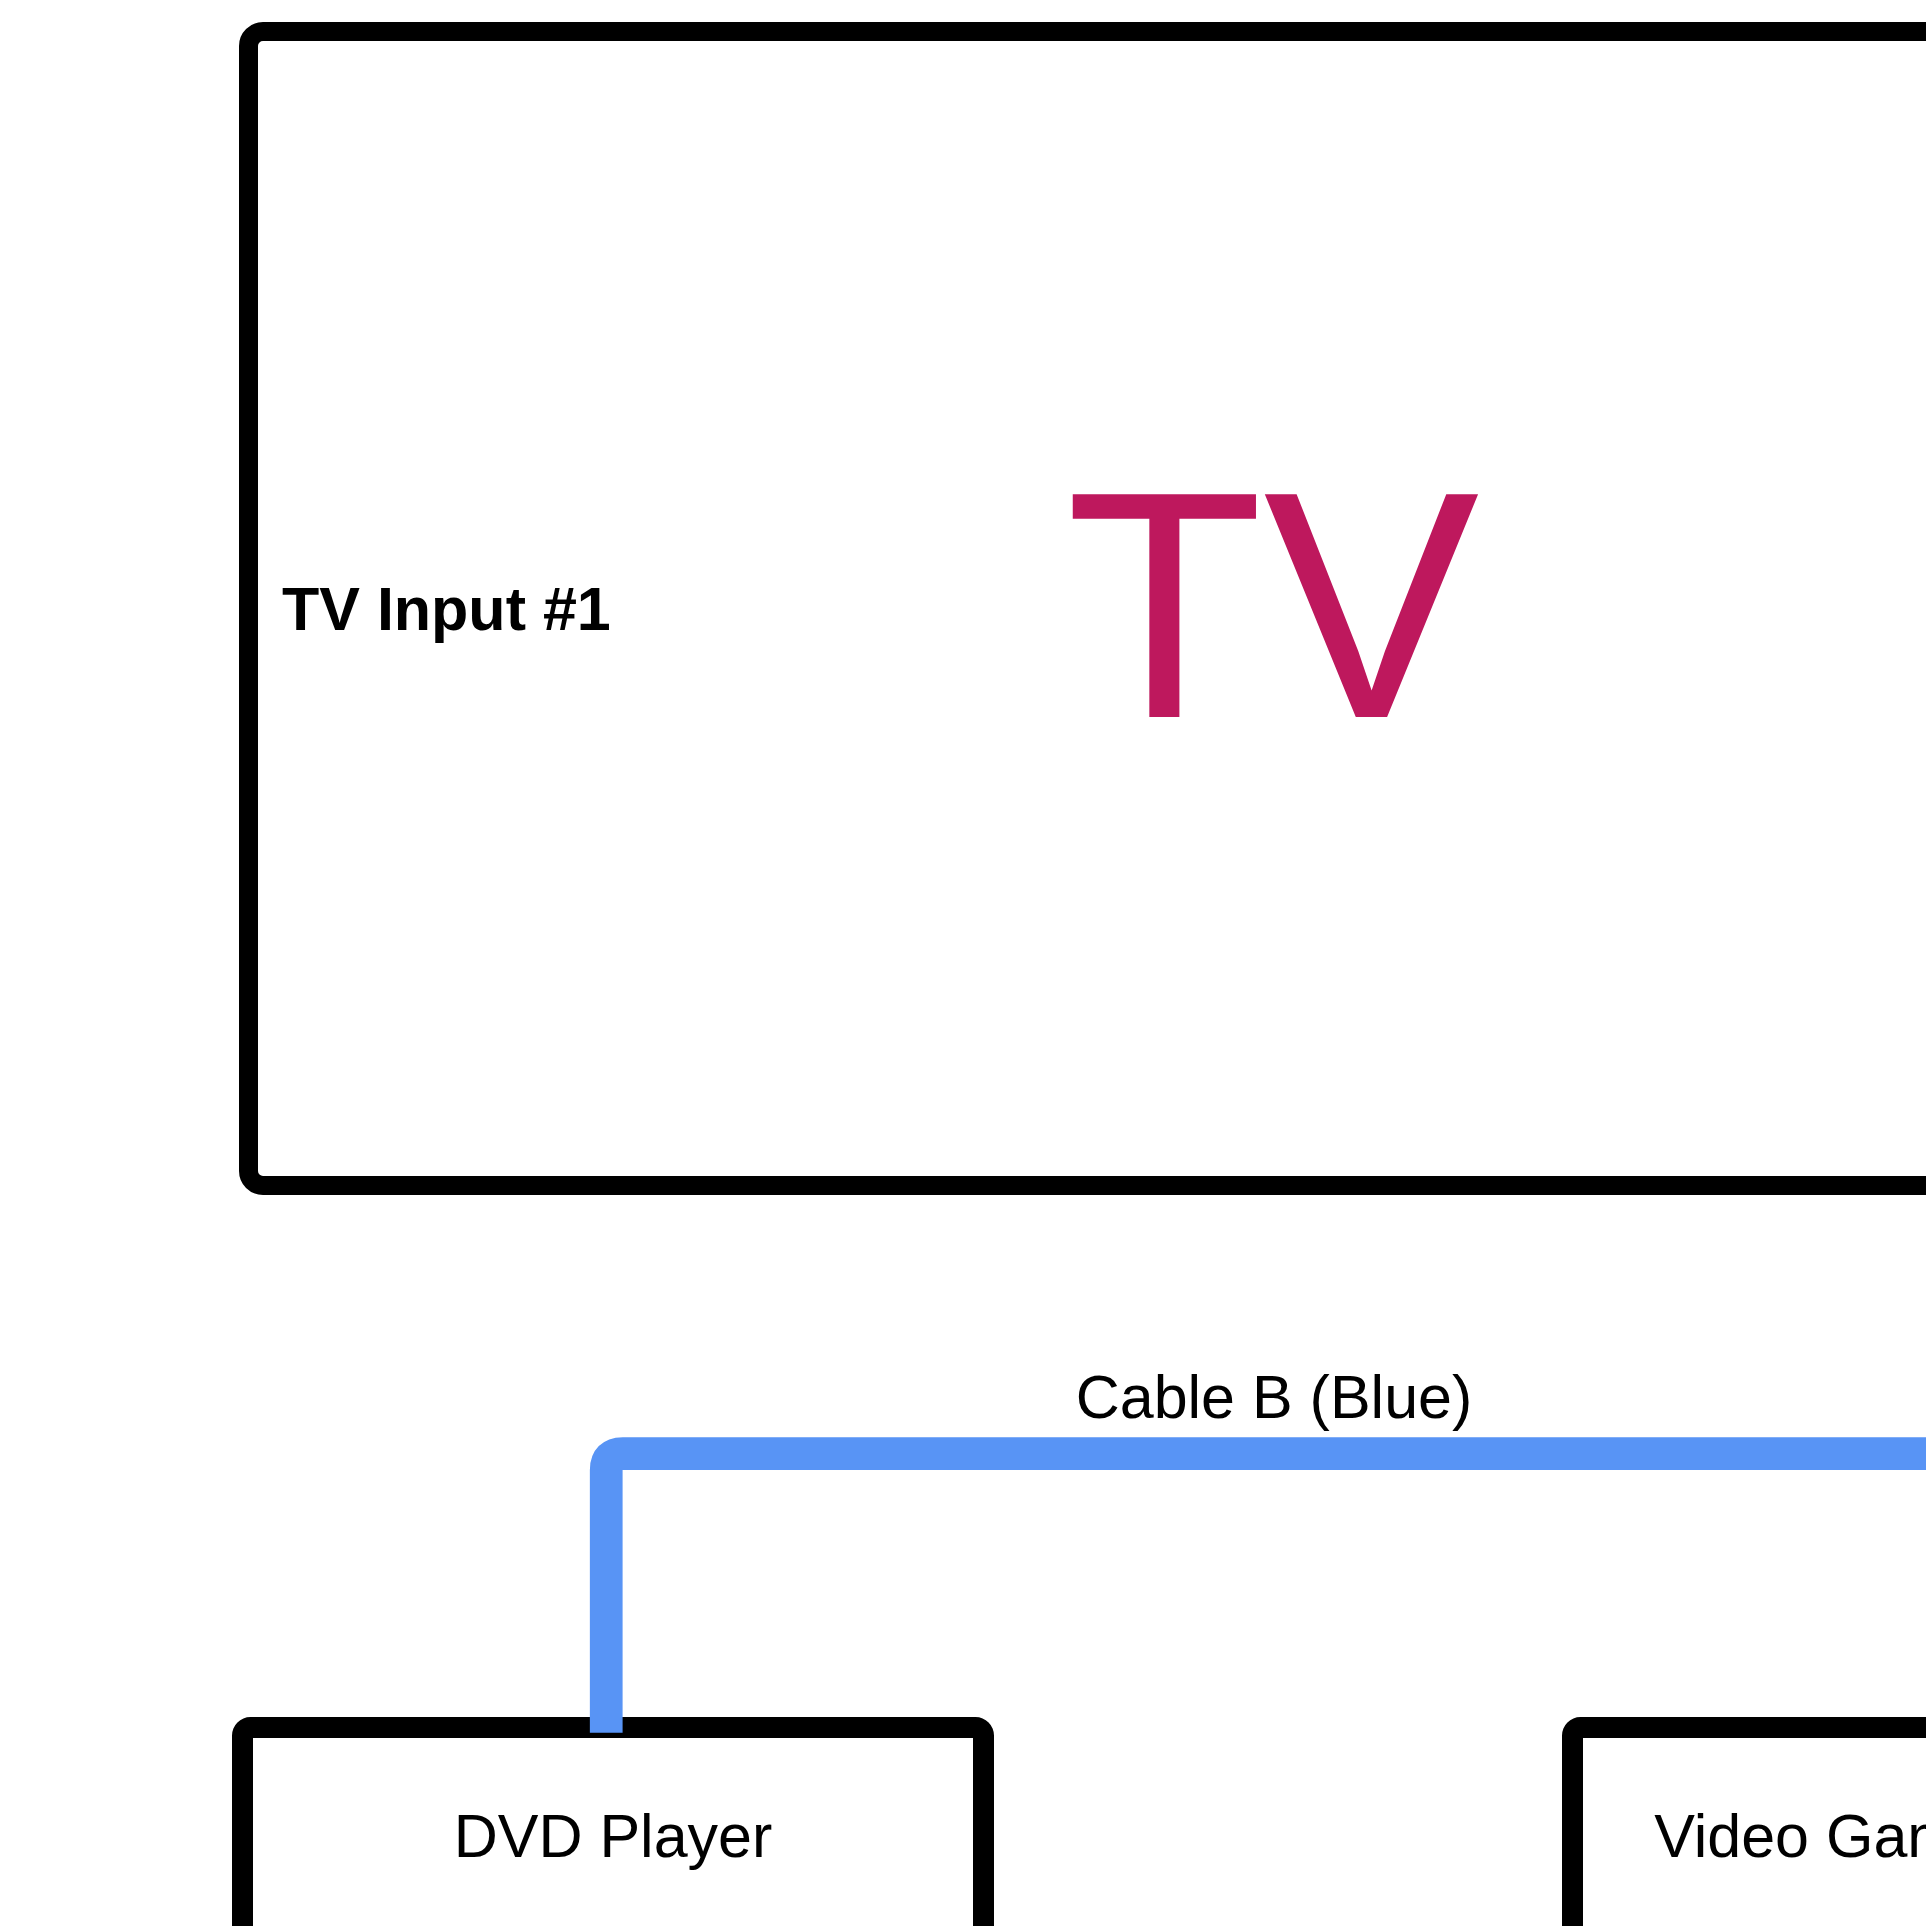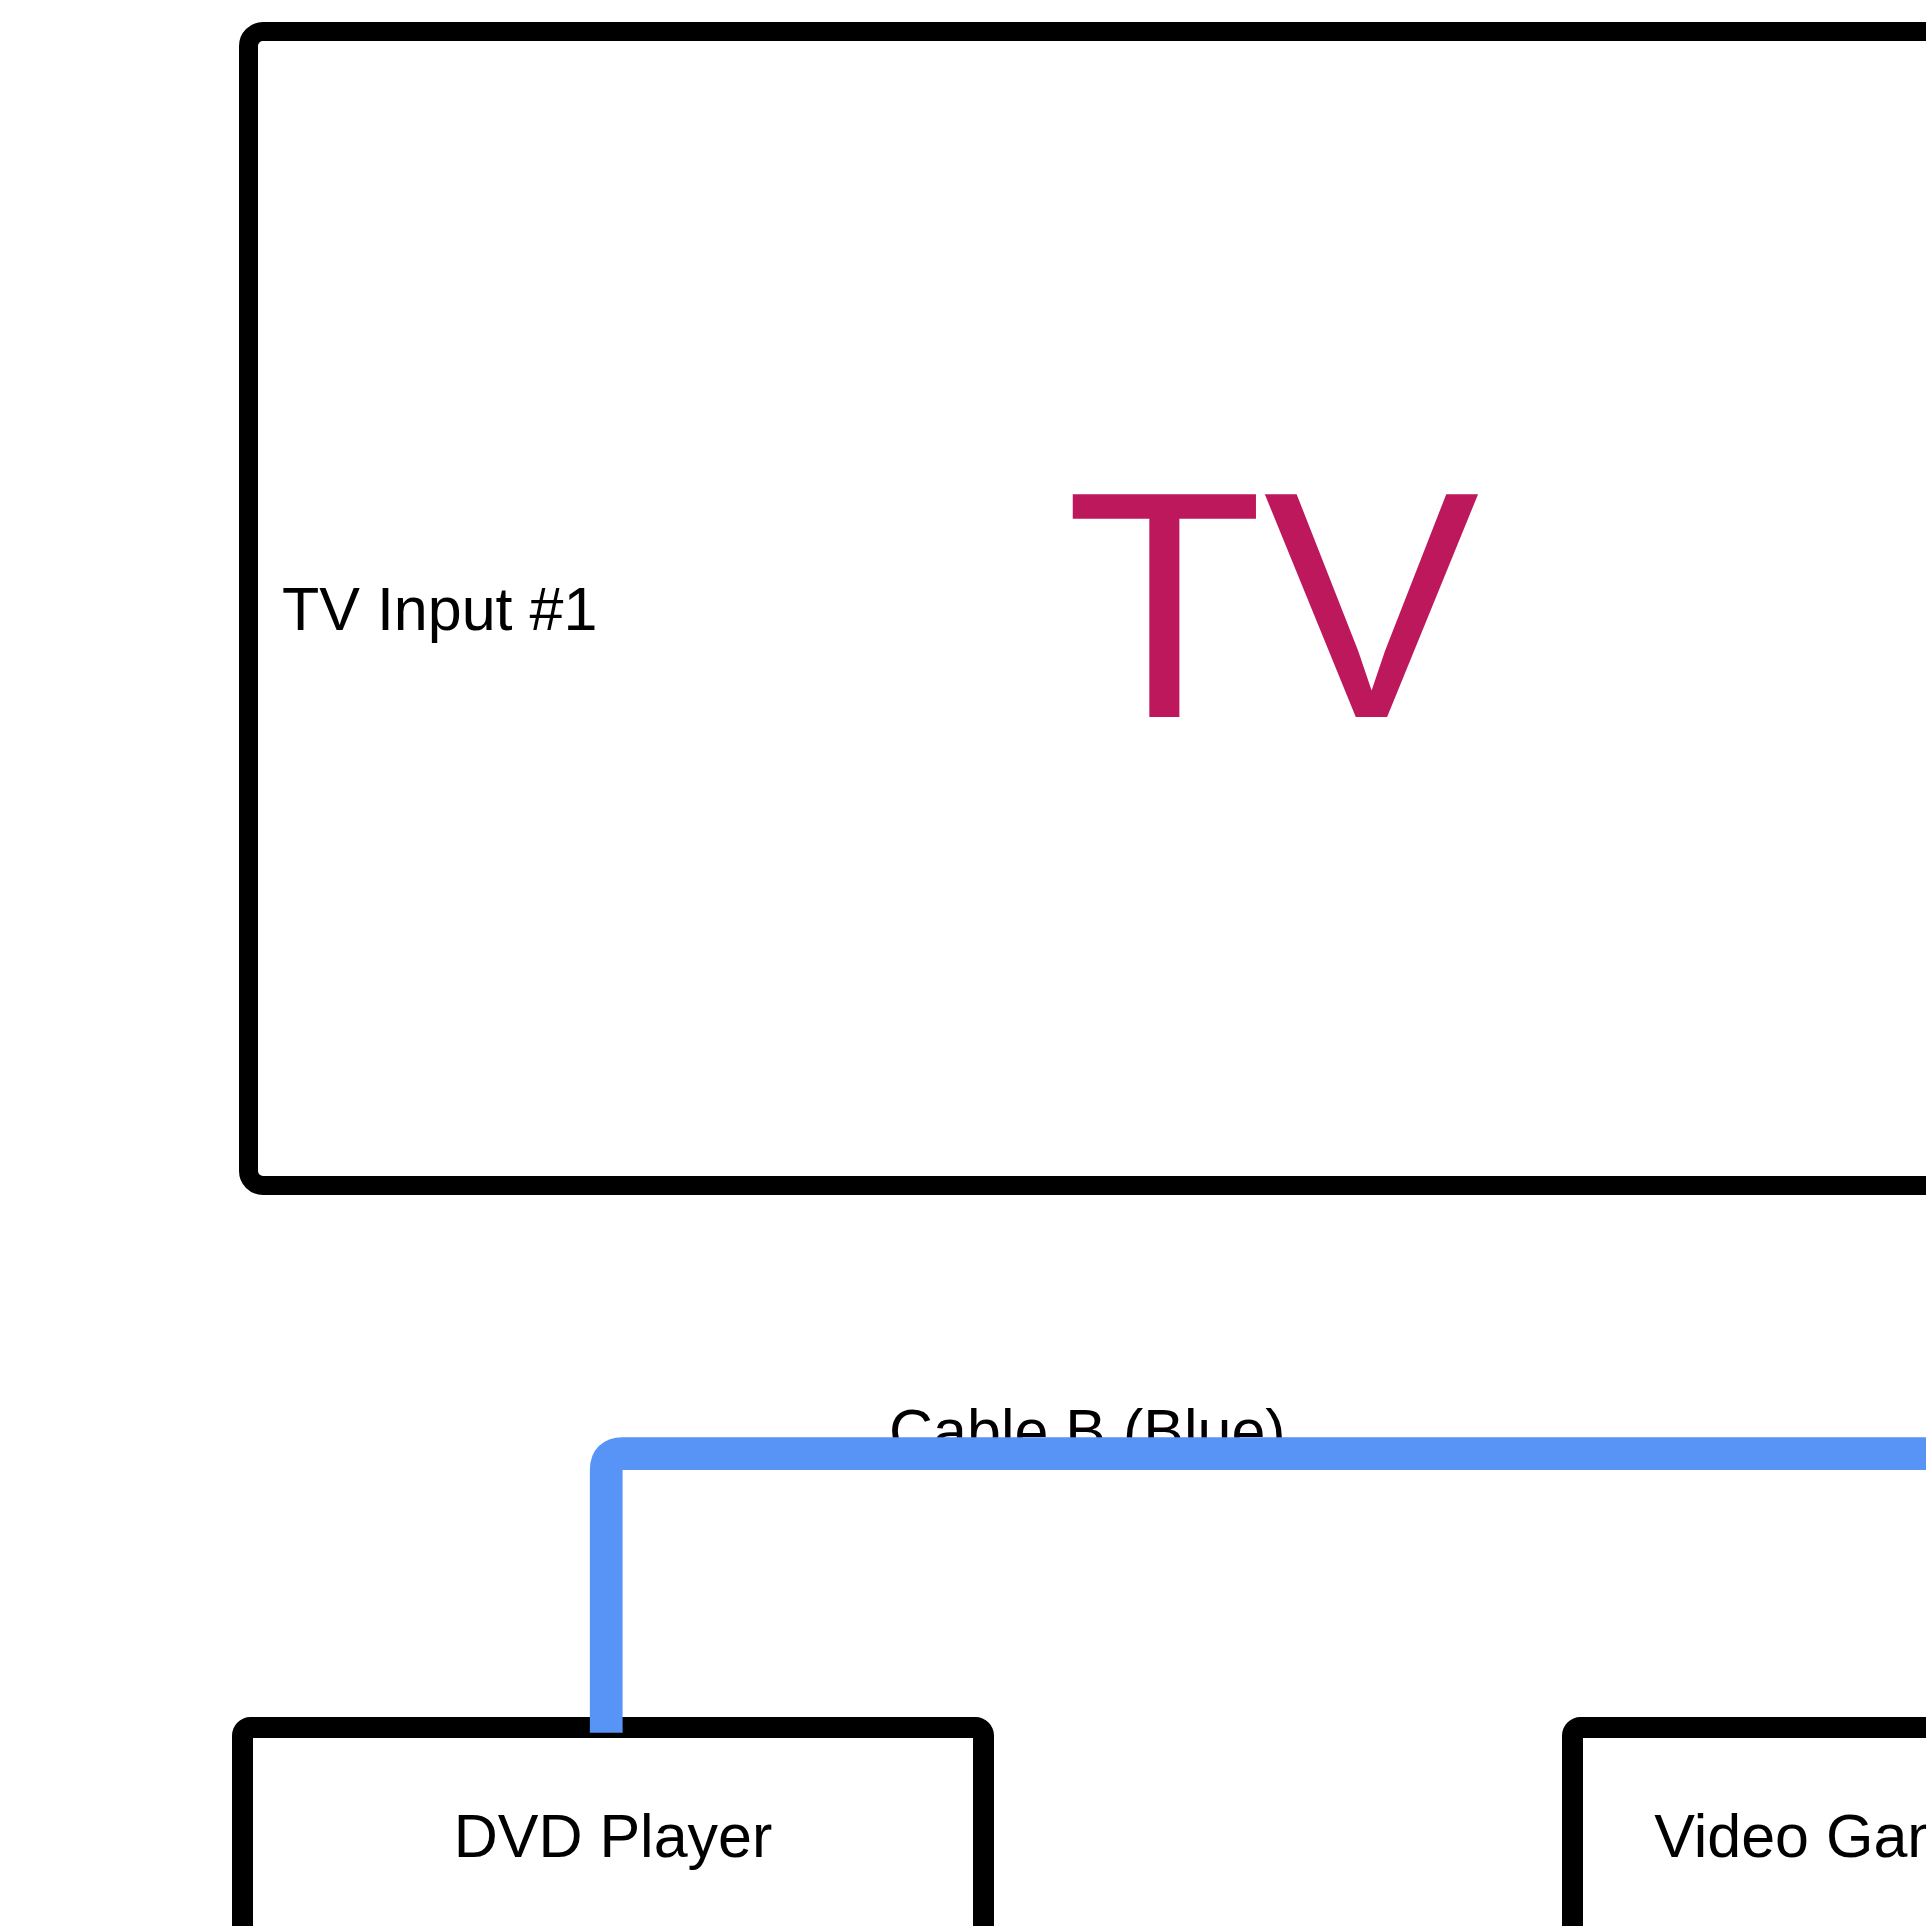--- a/index.html
+++ b/index.html
@@ -41,40 +41,40 @@
   }
   .input-label {
     position: absolute;
     top: 50%;
     transform: translateY(-50%);
     font-size: 61px;
     line-height: 1;
     color: #000000;
     white-space: nowrap;
   }
-  #tv-input-1 { left: 24px; }
+  #tv-input-1 { left: 24px; font-weight: bold; }
   #cable-svg {
     position: absolute;
     left: 0;
     top: 0;
     width: 2542px;
     height: 1965px;
     pointer-events: none;
   }
   #cable-label {
     position: absolute;
     left: 889px;
     top: 1366px;
     width: 770px;
     height: 62px;
     line-height: 62px;
+    text-align: center;
     font-size: 61px;
     color: #000000;
     white-space: nowrap;
-    margin-top: 34px;
   }
   .device {
     border-width: 21.6px;
     border-radius: 18.5px;
     font-size: 61px;
     color: #000000;
     white-space: nowrap;
   }
   #dvd-box {
     left: 232px;

